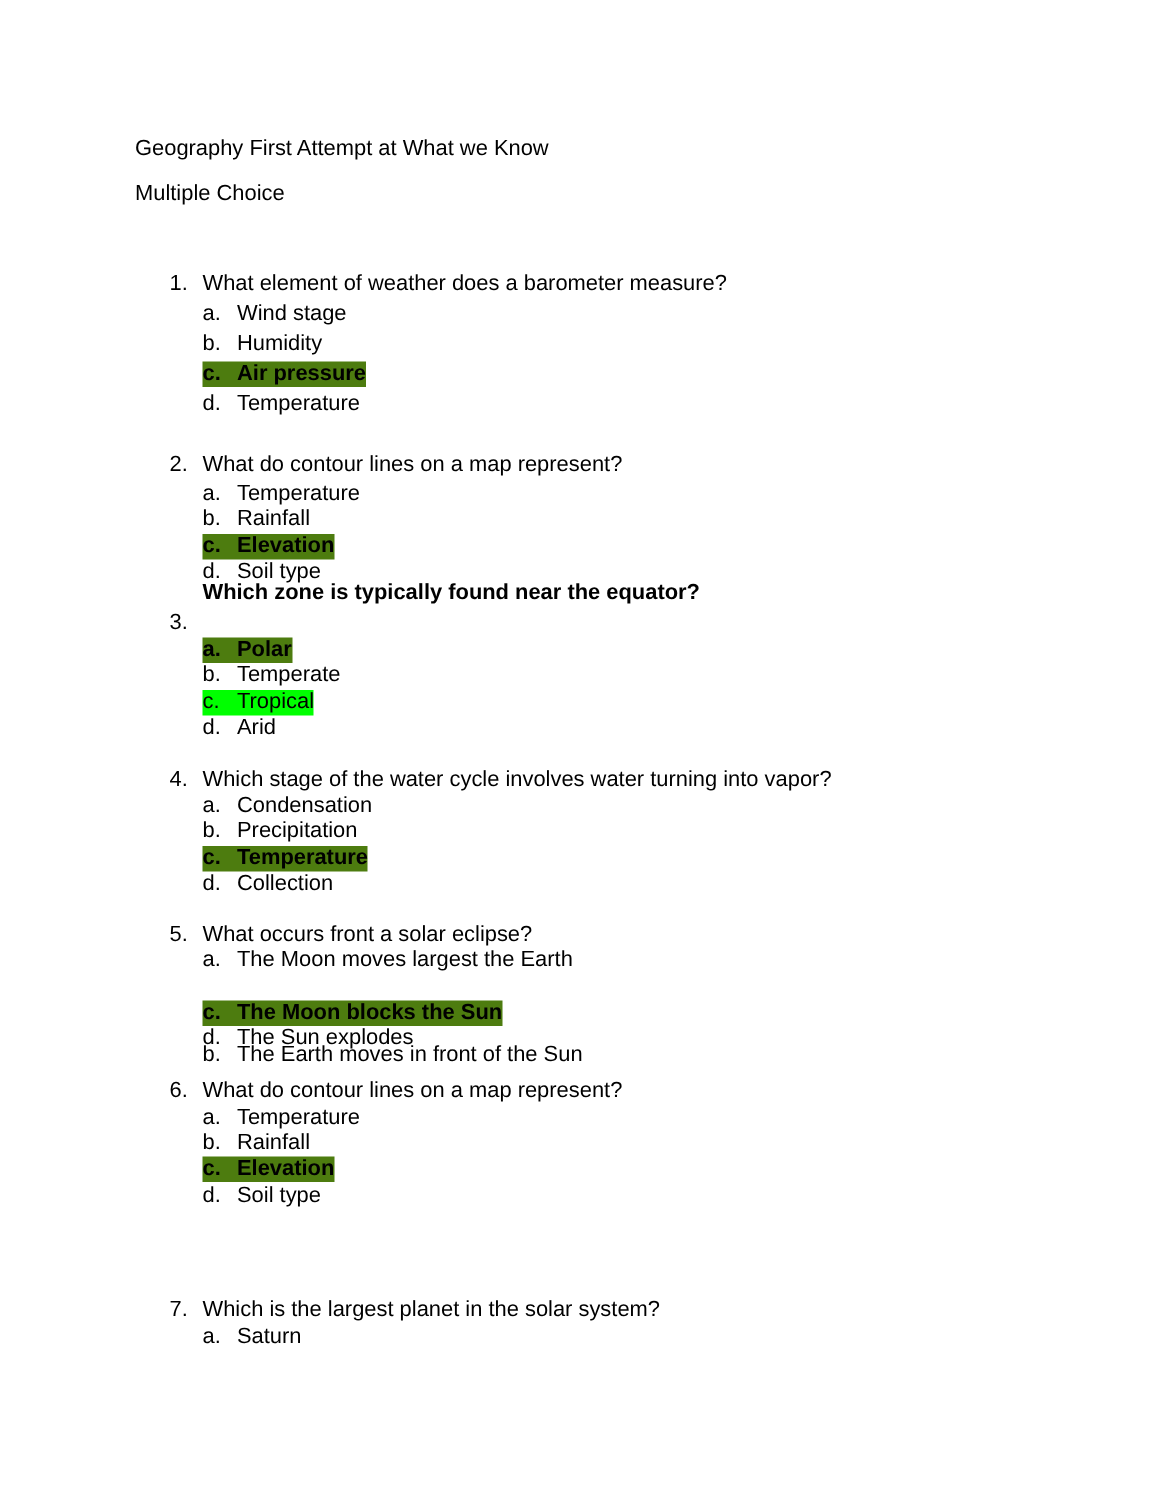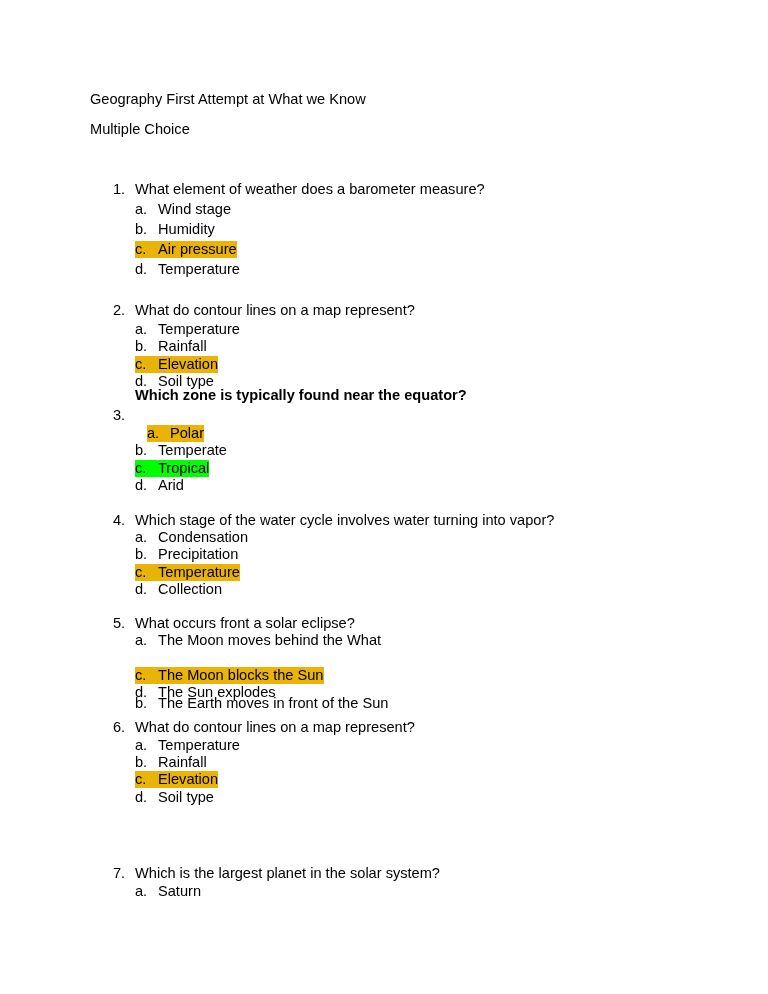--- a/index.html
+++ b/index.html
@@ -4,21 +4,21 @@
 <style>
   html, body { margin: 0; padding: 0; background: #ffffff; }
   body { width: 768px; height: 994px; position: relative; overflow: hidden;
          font-family: "Liberation Sans", sans-serif; color: #000; font-size: 14.6px; }
   .abs { position: absolute; white-space: nowrap; line-height: 17px; }
   .title { left: 90px; }
   .qnum { left: 113px; }
   .qtext { left: 135px; }
   .opt { left: 135px; }
   .opt .letter { display: inline-block; width: 23px; }
-  .hl { background: #eab308; }
+  .hl { background: #4d7c0f; font-weight: bold; }
   .hl-green { background: #00ff00; }
 </style>
 </head>
 <body>
 
 <div class="abs title" style="top:91px;">Geography First Attempt at What we Know</div>
 <div class="abs title" style="top:121px;">Multiple Choice</div>
 
 <div>
   <div class="abs qnum" style="top:181px;">1.</div>
@@ -34,39 +34,39 @@
   <div class="abs qtext" style="top:302px;">What do contour lines on a map represent?</div>
   <div class="abs opt" style="top:321px;"><span class="letter">a.</span><span>Temperature</span></div>
   <div class="abs opt" style="top:338px;"><span class="letter">b.</span><span>Rainfall</span></div>
   <div class="abs opt hl" style="top:356px;"><span class="letter">c.</span><span>Elevation</span></div>
   <div class="abs opt" style="top:373px;"><span class="letter">d.</span><span>Soil type</span></div>
 </div>
 
 <div>
   <div class="abs qnum" style="top:407px;">3.</div>
   <div class="abs qtext" style="top:387px;font-weight:bold;">Which zone is typically found near the equator?</div>
-  <div class="abs opt hl" style="top:425px;margin-left:12px;"><span class="letter">a.</span><span>Polar</span></div>
+  <div class="abs opt hl" style="top:425px;"><span class="letter">a.</span><span>Polar</span></div>
   <div class="abs opt" style="top:442px;"><span class="letter">b.</span><span>Temperate</span></div>
   <div class="abs opt hl-green" style="top:460px;"><span class="letter">c.</span><span>Tropical</span></div>
   <div class="abs opt" style="top:477px;"><span class="letter">d.</span><span>Arid</span></div>
 </div>
 
 <div>
   <div class="abs qnum" style="top:512px;">4.</div>
   <div class="abs qtext" style="top:512px;">Which stage of the water cycle involves water turning into vapor?</div>
   <div class="abs opt" style="top:529px;"><span class="letter">a.</span><span>Condensation</span></div>
   <div class="abs opt" style="top:546px;"><span class="letter">b.</span><span>Precipitation</span></div>
   <div class="abs opt hl" style="top:564px;"><span class="letter">c.</span><span>Temperature</span></div>
   <div class="abs opt" style="top:581px;"><span class="letter">d.</span><span>Collection</span></div>
 </div>
 
 <div>
   <div class="abs qnum" style="top:615px;">5.</div>
   <div class="abs qtext" style="top:615px;">What occurs front a solar eclipse?</div>
-  <div class="abs opt" style="top:632px;"><span class="letter">a.</span><span>The Moon moves behind the What</span></div>
+  <div class="abs opt" style="top:632px;"><span class="letter">a.</span><span>The Moon moves largest the Earth</span></div>
   <div class="abs opt" style="top:650px;margin-top:45px;"><span class="letter">b.</span><span>The Earth moves in front of the Sun</span></div>
   <div class="abs opt hl" style="top:667px;"><span class="letter">c.</span><span>The Moon blocks the Sun</span></div>
   <div class="abs opt" style="top:684px;"><span class="letter">d.</span><span>The Sun explodes</span></div>
 </div>
 
 <div>
   <div class="abs qnum" style="top:719px;">6.</div>
   <div class="abs qtext" style="top:719px;">What do contour lines on a map represent?</div>
   <div class="abs opt" style="top:737px;"><span class="letter">a.</span><span>Temperature</span></div>
   <div class="abs opt" style="top:754px;"><span class="letter">b.</span><span>Rainfall</span></div>

